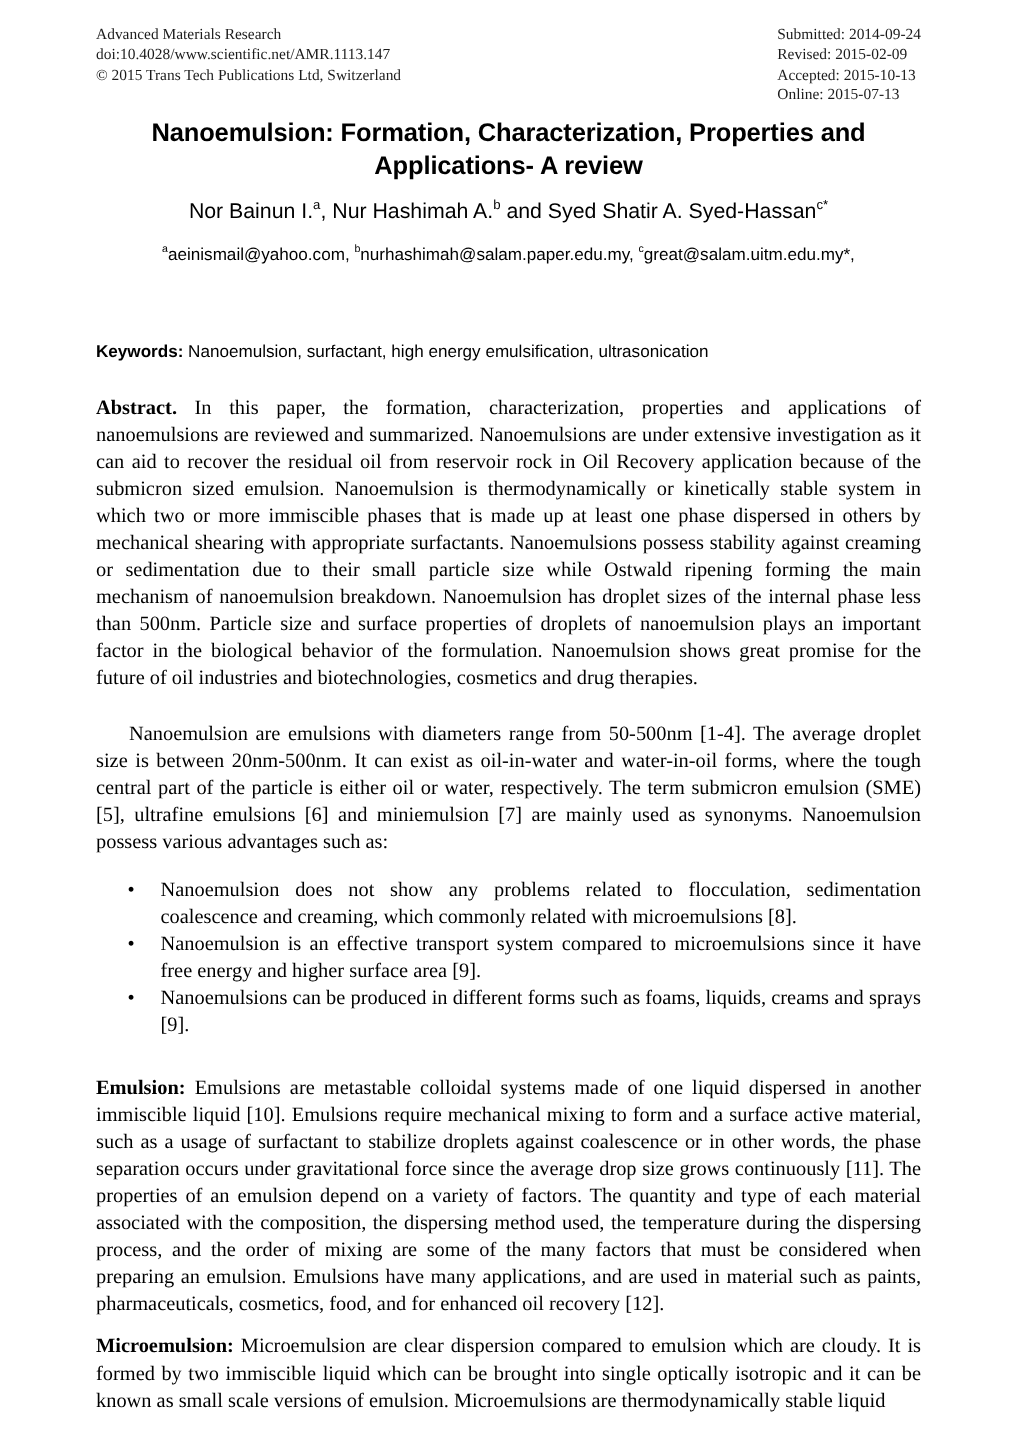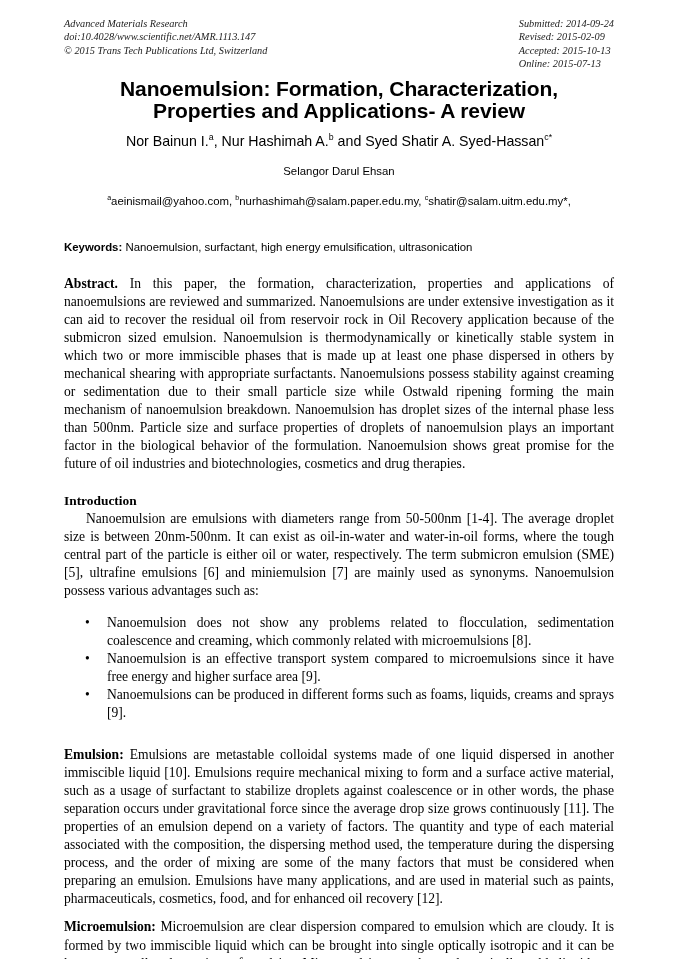--- a/index.html
+++ b/index.html
@@ -25,41 +25,40 @@
   
   .masthead {
     position: absolute;
     top: 17px;
     left: 64px;
     right: 64px;
     display: flex;
     justify-content: space-between;
     align-items: flex-start;
     font-family: "Liberation Serif", serif;
-    font-style: italic;
     font-size: 10.3px;
     line-height: 13.3px;
     color: #1b1b1b;
   }
   .masthead .left  { text-align: left; }
   .masthead .right { text-align: left; }
   .masthead div div { white-space: nowrap; }
 
   
   .titleblock {
     position: absolute;
     top: 78px;
     left: 64px;
     right: 64px;
     text-align: center;
   }
   .doc-title {
     font-family: "Liberation Sans", sans-serif;
     font-weight: bold;
-    font-size: 21px;
+    font-size: 17px;
     line-height: 21.5px;
     margin: 0;
     padding: 0 26px;
     letter-spacing: -0.1px;
   }
   .authors {
     font-family: "Liberation Sans", sans-serif;
     font-size: 14.2px;
     line-height: 20px;
     margin-top: 10px;
@@ -90,21 +89,21 @@
     position: absolute;
     top: 228px;
     left: 64px;
     width: 550px;
   }
 
   .keywords {
     font-family: "Liberation Sans", sans-serif;
     font-size: 11.4px;
     line-height: 15px;
-    margin: 12px 0 20px 0;
+    margin: 0 0 20px 0;
   }
   .keywords b { font-weight: bold; }
 
   p.para {
     font-family: "Liberation Serif", serif;
     font-size: 13.6px;
     line-height: 18.05px;
     text-align: justify;
     margin: 0;
     -webkit-hyphens: none;
@@ -172,35 +171,33 @@
       <div>Online: 2015-07-13</div>
     </div>
   </div>
 
   <div class="titleblock">
     <h1 class="doc-title">Nanoemulsion: Formation, Characterization, Properties and Applications- A review</h1>
 
     <div class="authors"><span>Nor Bainun I.</span><sup class="mark">a</sup><span>, Nur Hashimah A.</span><sup class="mark">b</sup><span> and Syed Shatir A. Syed-Hassan</span><sup class="mark">c*</sup></div>
 
     <div class="affiliation">
-      <div>Selangor Darul Ehsan</div>
     </div>
 
-    <div class="emails"><sup class="mark">a</sup><span>aeinismail@yahoo.com, </span><sup class="mark">b</sup><span>nurhashimah@salam.paper.edu.my, </span><sup class="mark">c</sup><span>shatir@salam.uitm.edu.my*,</span></div>
+    <div class="emails"><sup class="mark">a</sup><span>aeinismail@yahoo.com, </span><sup class="mark">b</sup><span>nurhashimah@salam.paper.edu.my, </span><sup class="mark">c</sup><span>great@salam.uitm.edu.my*,</span></div>
   </div>
 
   <div class="col">
 
     <p class="keywords"><b>Keywords:</b><span> Nanoemulsion, surfactant, high energy emulsification, ultrasonication</span></p>
 
     <p class="para abstract"><span class="lead">Abstract.</span><span> In this paper, the formation, characterization, properties and applications of nanoemulsions are reviewed and summarized. Nanoemulsions are under extensive investigation as it can aid to recover the residual oil from reservoir rock in Oil Recovery application because of the submicron sized emulsion. Nanoemulsion is thermodynamically or kinetically stable system in which two or more immiscible phases that is made up at least one phase dispersed in others by mechanical shearing with appropriate surfactants. Nanoemulsions possess stability against creaming or sedimentation due to their small particle size while Ostwald ripening forming the main mechanism of nanoemulsion breakdown. Nanoemulsion has droplet sizes of the internal phase less than 500nm. Particle size and surface properties of droplets of nanoemulsion plays an important factor in the biological behavior of the formulation. Nanoemulsion shows great promise for the future of oil industries and biotechnologies, cosmetics and drug therapies.</span></p>
 
     <div class="gap-18"></div>
 
-    <h2 class="section">Introduction</h2>
     <p class="para indent">Nanoemulsion are emulsions with diameters range from 50-500nm [1-4]. The average droplet size is between 20nm-500nm. It can exist as oil-in-water and  water-in-oil forms, where the tough central part of the particle is either oil or water, respectively. The term submicron emulsion (SME) [5], ultrafine emulsions [6] and miniemulsion [7] are mainly used as synonyms. Nanoemulsion possess various advantages such as:</p>
 
     <div class="gap-14"></div>
 
     <ul class="bullets">
       <li><span class="bullet-dot">•</span><span>Nanoemulsion does not show any problems related to flocculation, sedimentation coalescence and creaming, which commonly related with microemulsions [8].</span></li>
       <li><span class="bullet-dot">•</span><span>Nanoemulsion is an effective transport system compared to microemulsions since it have free energy and higher surface area [9].</span></li>
       <li><span class="bullet-dot">•</span><span>Nanoemulsions can be produced in different forms such as foams, liquids, creams and sprays [9].</span></li>
     </ul>
 

